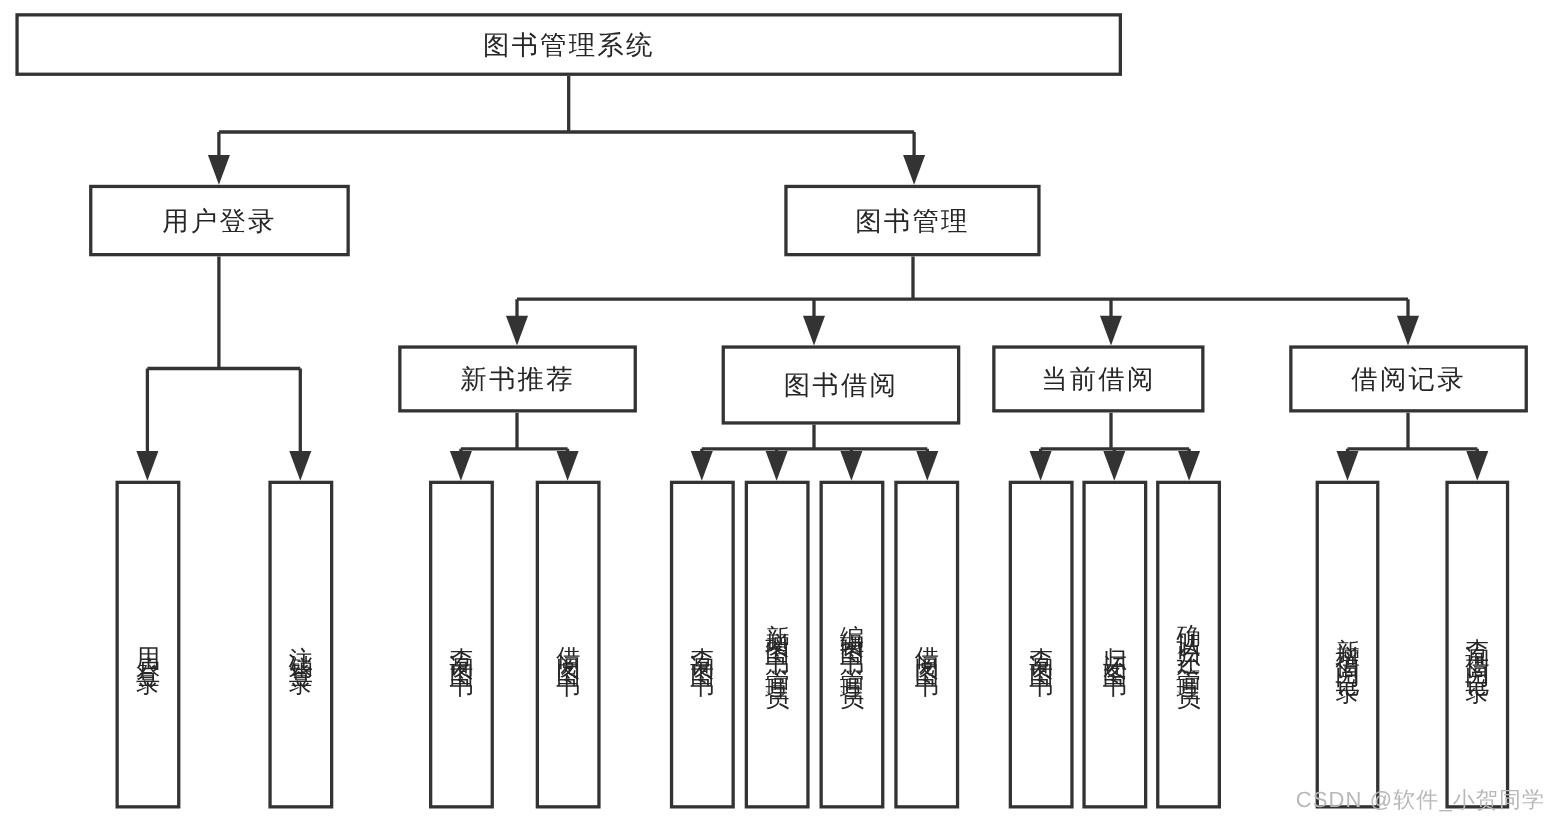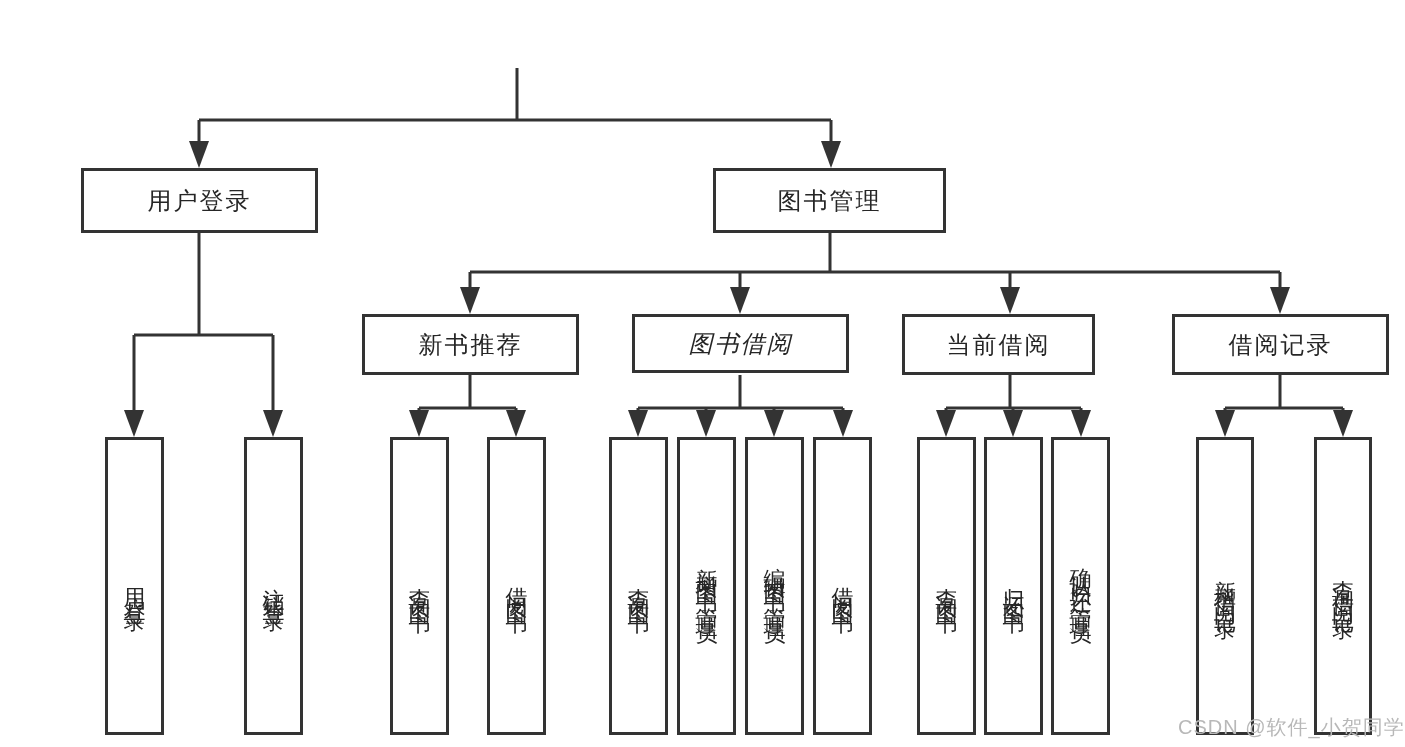--- a/index.html
+++ b/index.html
@@ -92,26 +92,27 @@
 
       <polygon points="936,410 956,410 946,437"></polygon>
       <polygon points="1003,410 1023,410 1013,437"></polygon>
       <polygon points="1071,410 1091,410 1081,437"></polygon>
 
       <polygon points="1215,410 1235,410 1225,437"></polygon>
       <polygon points="1333,410 1353,410 1343,437"></polygon>
     </g>
   </svg>
 
+  <div class="hbox" style="left:14px;top:12px;width:1006px;height:57px;">图书管理系统</div>
 
   <div class="hbox" style="left:81px;top:168px;width:237px;height:65px;">用户登录</div>
   <div class="hbox" style="left:713px;top:168px;width:233px;height:65px;font-family:Liberation Serif, serif;">图书管理</div>
 
   <div class="hbox" style="left:362px;top:314px;width:217px;height:61px;text-align:center;">新书推荐</div>
-  <div class="hbox" style="left:632px;top:314px;width:217px;height:59px;font-style:italic;">图书借阅</div>
+  <div class="hbox" style="left:656px;top:314px;width:217px;height:72px;">图书借阅</div>
   <div class="hbox" style="left:902px;top:314px;width:193px;height:61px;">当前借阅</div>
   <div class="hbox" style="left:1172px;top:314px;width:217px;height:61px;">借阅记录</div>
 
   <div class="vbox" style="left:105px;">
     <span class="vtext">用户登录</span>
   </div>
   <div class="vbox" style="left:244px;">
     <span class="vtext">注销登录</span>
   </div>
 

